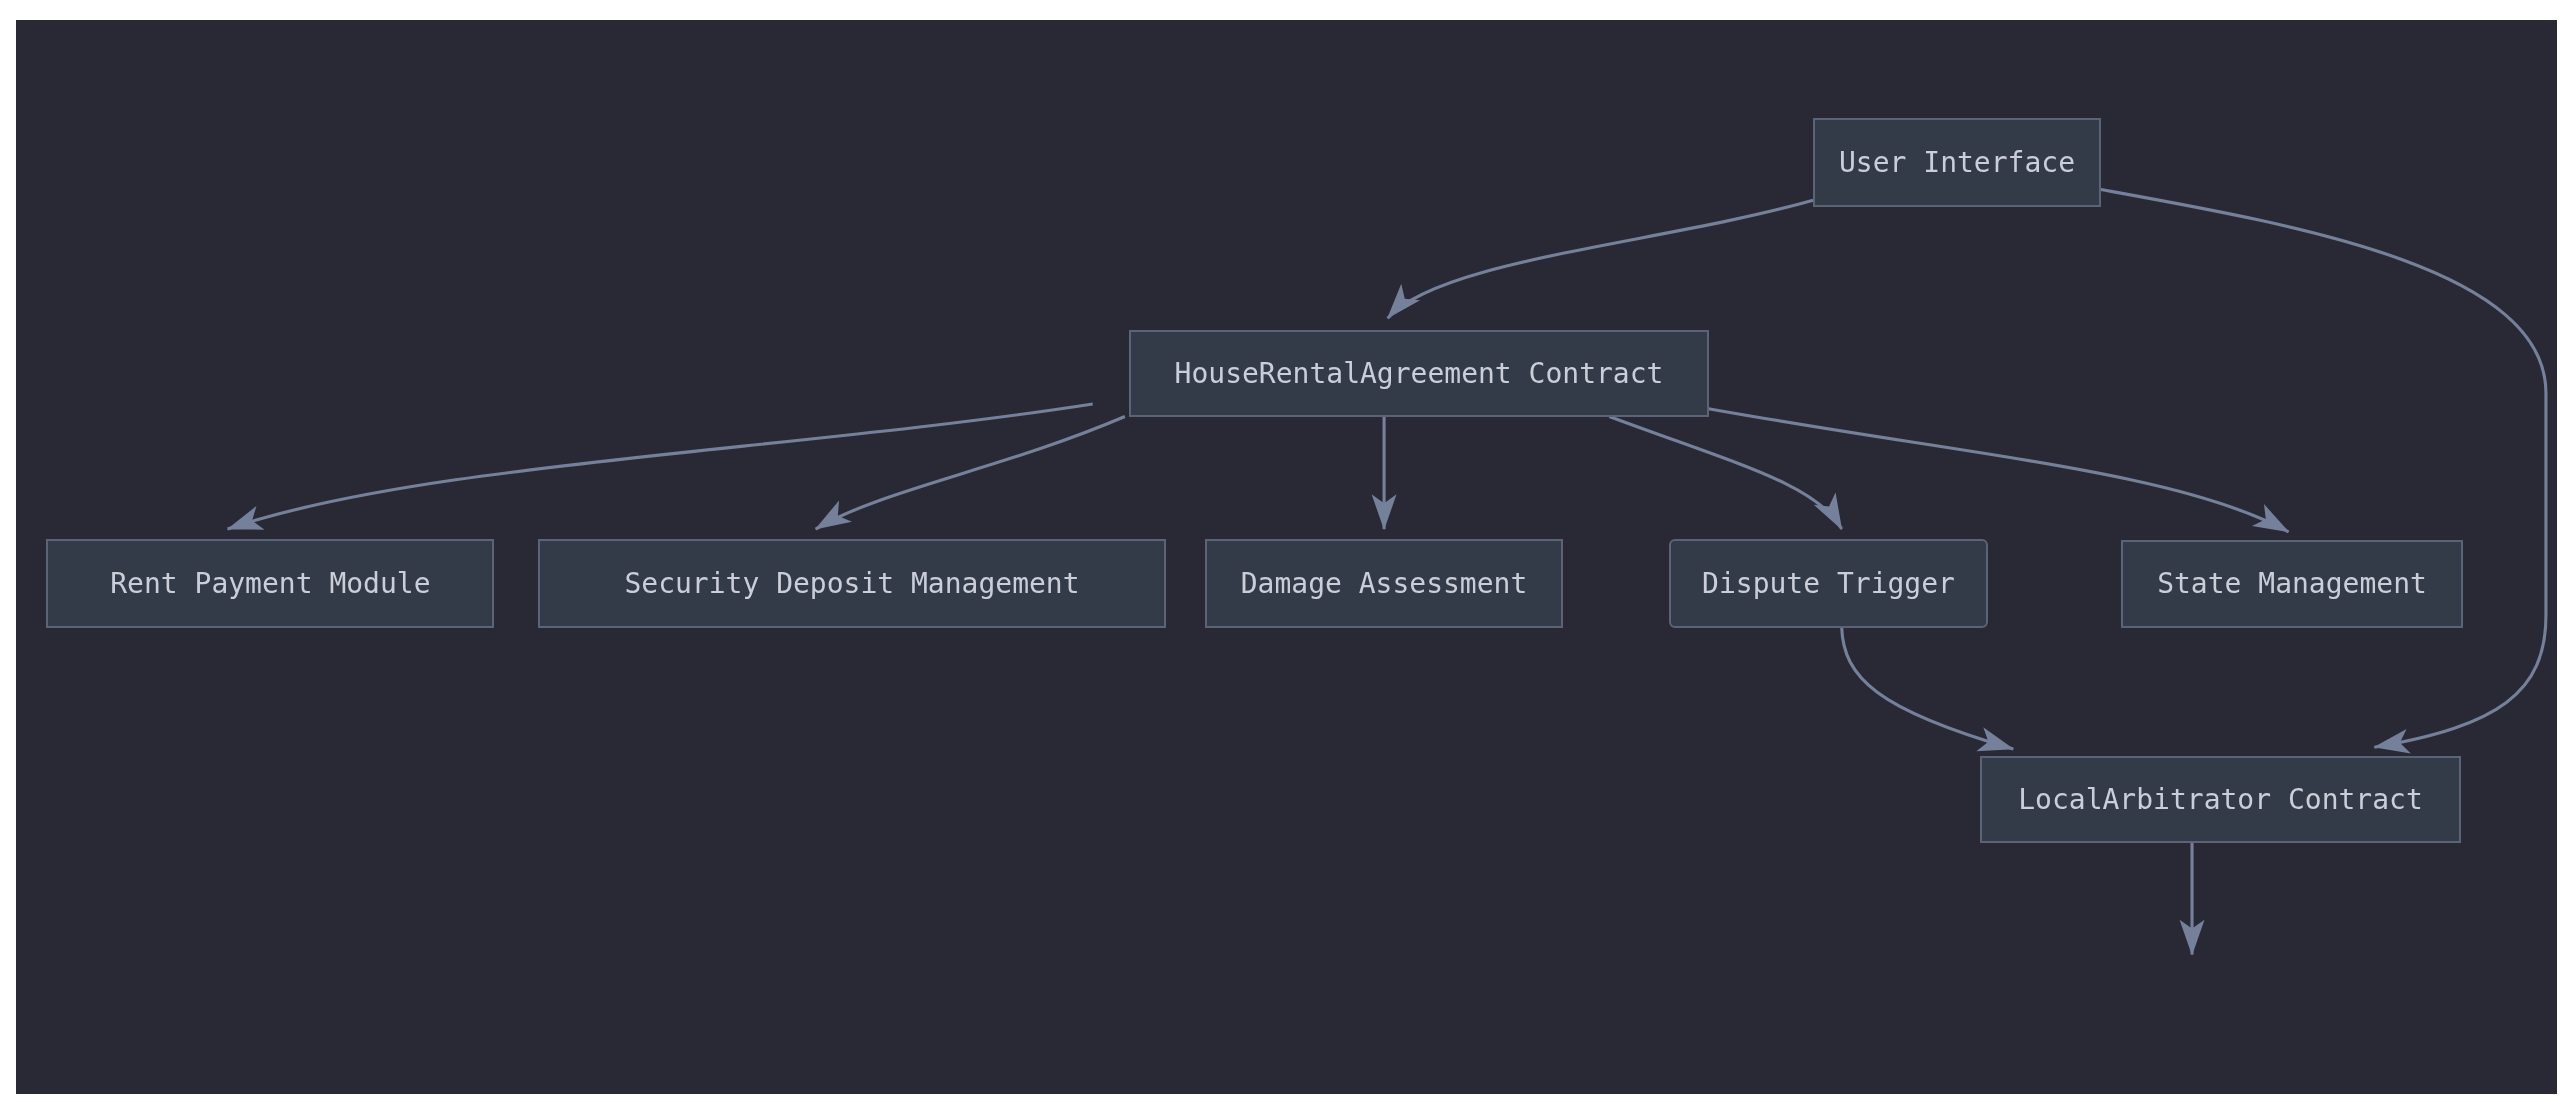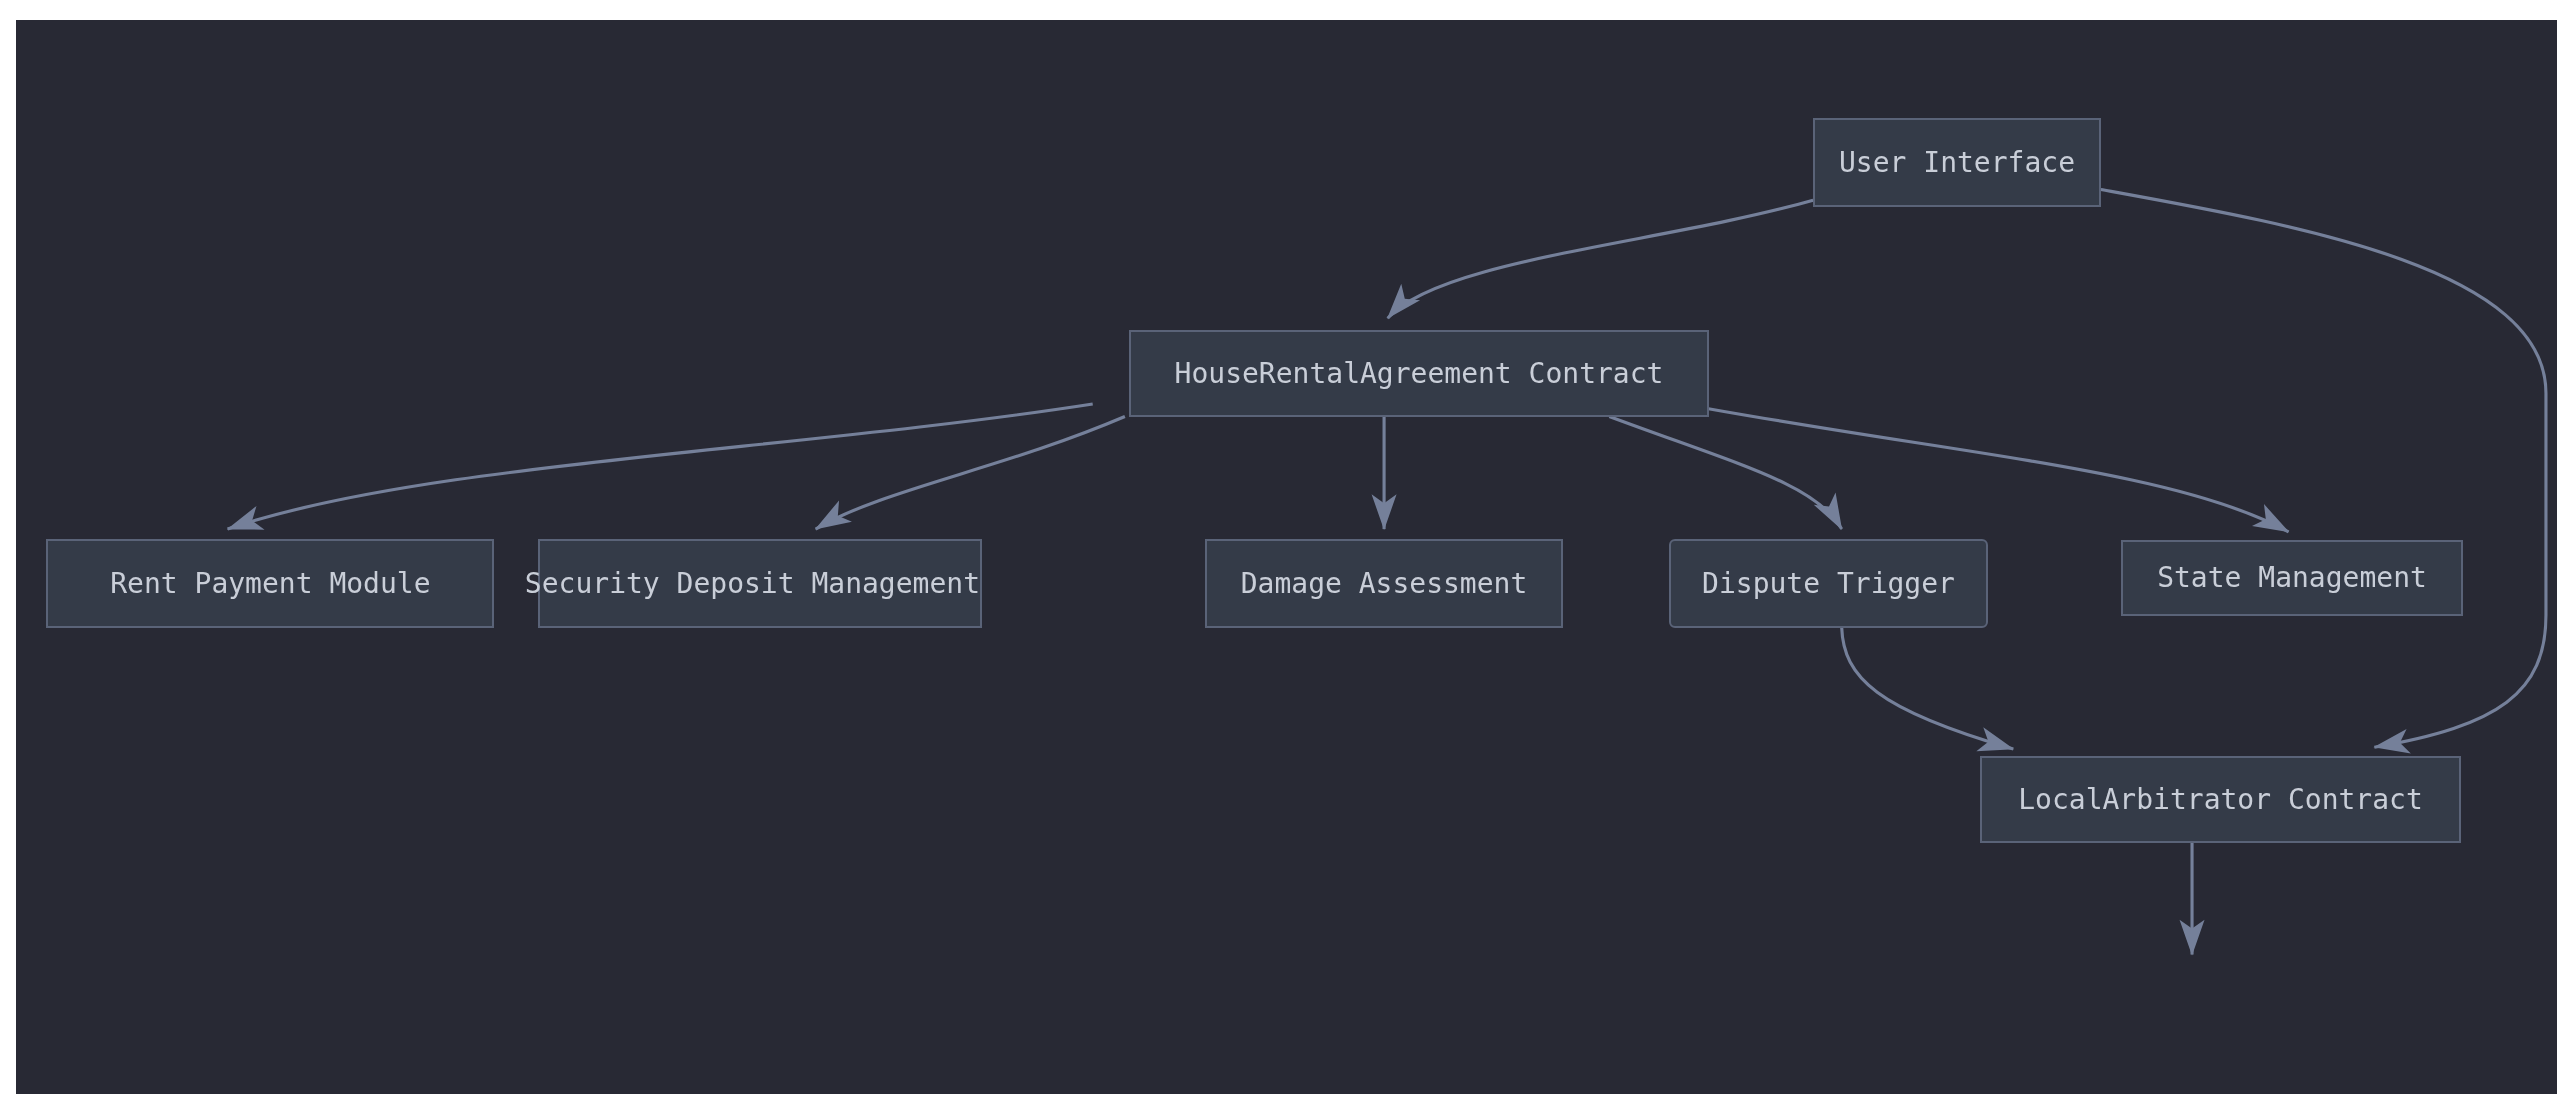--- a/index.html
+++ b/index.html
@@ -86,33 +86,33 @@
   </div>
 
   <div class="node" style="left:1129px;top:330px;width:580px;height:87px;">
     <span class="node-label">HouseRentalAgreement Contract</span>
   </div>
 
   <div class="node" style="left:22.4px;top:539px;width:448px;height:89px;margin-left:24px;">
     <span class="node-label">Rent Payment Module</span>
   </div>
 
-  <div class="node" style="left:538px;top:539px;width:444px;height:89px;justify-content:flex-end;">
+  <div class="node" style="left:538px;top:539px;width:628px;height:89px;">
     <span class="node-label">Security Deposit Management</span>
   </div>
 
   <div class="node" style="left:1205px;top:539px;width:358px;height:89px;justify-content:center;">
     <span class="node-label">Damage Assessment</span>
   </div>
 
   <div class="node" style="left:1669px;top:539px;width:319px;height:89px;border-radius:6px;">
     <span class="node-label">Dispute Trigger</span>
   </div>
 
-  <div class="node" style="left:2121px;top:540px;width:342px;height:76px;">
+  <div class="node" style="left:2121px;top:540px;width:342px;height:88px;">
     <span class="node-label">State Management</span>
   </div>
 
   <div class="node" style="left:1952px;top:756px;width:481px;height:87px;margin-left:28px;">
     <span class="node-label">LocalArbitrator Contract</span>
   </div>
 
 
 </div>
 

